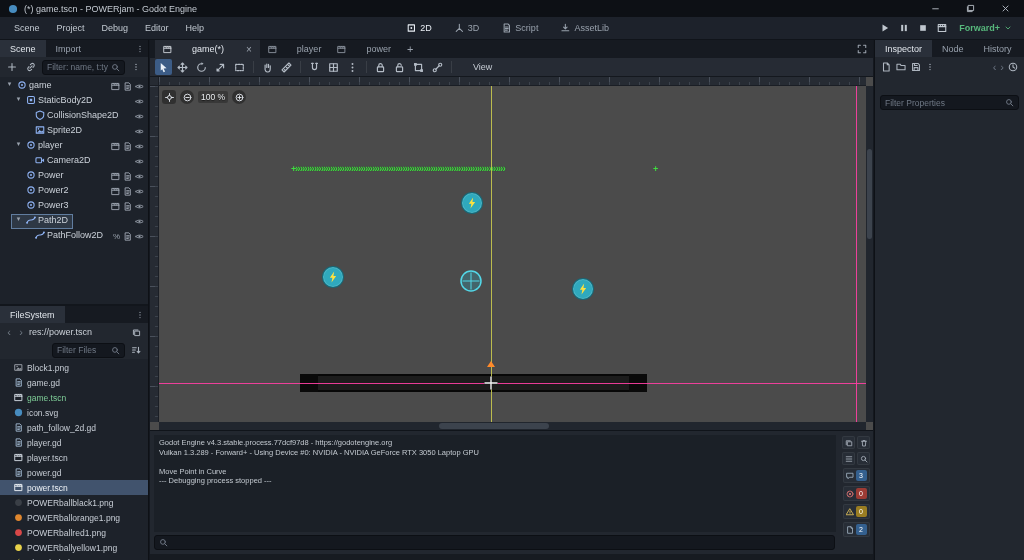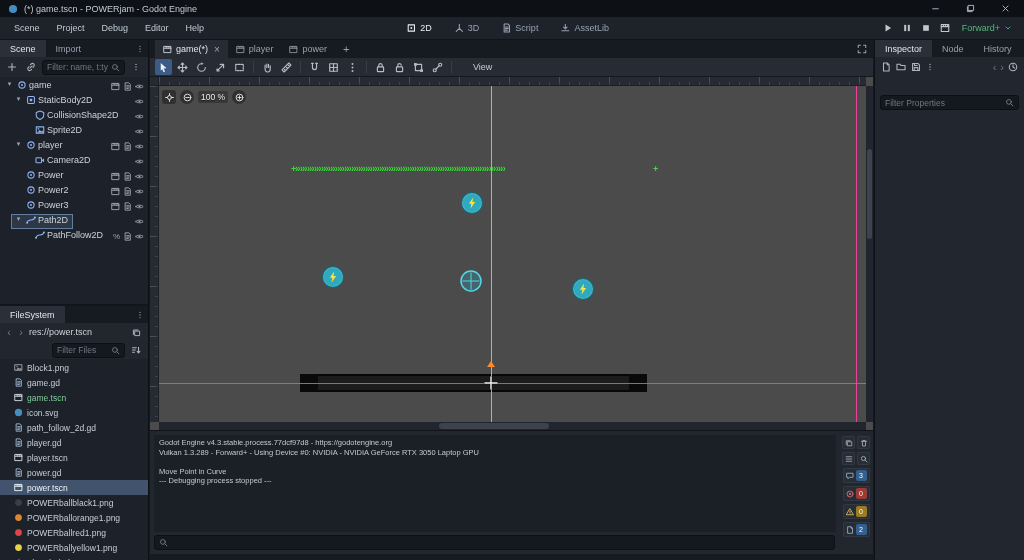--- a/index.html
+++ b/index.html
@@ -16,21 +16,21 @@
   
   .menubar{position:absolute;top:17px;left:0;right:0;height:23px;background:#1d222b;border-bottom:1px solid #10141a;display:flex;align-items:center;}
   .menus{display:flex;gap:1px;padding-left:6px;}
   .menu-item{padding:3px 8px;color:#c2c9d1;border-radius:3px;}
   .workspaces{position:absolute;left:50%;transform:translateX(-52%);display:flex;gap:6px;align-items:center;}
   .ws{display:flex;align-items:center;gap:4px;padding:3px 8px;color:#99a2ad;}
   .ws.active{color:#e9eef4;}
   .runbar{margin-left:auto;display:flex;align-items:center;gap:12px;padding-right:12px;}
   .run-btn{color:#c0c7cf;display:flex;}
   .run-btn .ic{width:10px;height:10px;}
-  .renderer{display:flex;align-items:center;gap:4px;font-size:9px;}
+  .renderer{display:flex;align-items:center;gap:4px;font-size:9px;font-weight:bold;}
   
   .dock-tabbar{height:17px;background:#161a21;display:flex;align-items:stretch;}
   .dock-tab{padding:0 10px;display:flex;align-items:center;color:#97a0ac;}
   .dock-tab.active{background:#2a303a;color:#e0e5eb;}
   .dock-menu{margin-left:auto;display:flex;align-items:center;padding:0 4px;color:#8a929d;}
   .filter-box{flex:1;display:flex;align-items:center;gap:3px;background:#14181f;border:1px solid #0c0f14;border-radius:3px;height:15px;padding:0 4px;color:#6f7885;min-width:0;}
   .filter-box input{flex:1;min-width:0;background:none;border:none;outline:none;color:#b6bdc6;font-size:8.5px;}
   .filter-box input::placeholder{color:#6f7885;}
   .filter-box .ic{width:9px;height:9px;}
   .tbtn{width:16px;height:15px;display:flex;align-items:center;justify-content:center;color:#aeb6c0;flex:none;}
@@ -55,21 +55,21 @@
   .fs-filter{height:18px;display:flex;align-items:center;gap:3px;padding:0 4px;margin-left:48px;}
   .fs-list{flex:1;background:#1d222a;overflow:hidden;padding-top:1px;}
   .file-row{height:15px;display:flex;align-items:center;gap:4px;padding-left:14px;color:#c7cdd5;}
   .file-row.sel{background:#41536d;color:#eef2f6;}
   .fic{display:flex;}
   .fic .ic{width:9px;height:9px;}
   .fname{white-space:nowrap;font-size:8.5px;}
   
   .center{position:absolute;top:40px;left:150px;width:723px;bottom:0;display:flex;flex-direction:column;background:#22272f;}
   .scene-tabbar{height:18px;background:#161a21;display:flex;align-items:stretch;padding-left:5px;}
-  .scene-tab{display:flex;align-items:center;gap:4px;padding:0 8px;color:#99a2ad;}
+  .scene-tab{display:flex;align-items:center;gap:20px;padding:0 8px;color:#99a2ad;}
   .scene-tab.active{background:#262b34;color:#e2e7ed;}
   .scene-tab .tabic{width:9px;height:9px;opacity:.85;}
   .tab-close{color:#9aa2ad;font-size:10px;margin-left:2px;}
   .tab-plus{display:flex;align-items:center;padding:0 8px;color:#9aa2ad;font-size:11px;}
   .tab-expand{margin-left:auto;display:flex;align-items:center;padding:0 6px;color:#9aa2ad;}
   .canvas-toolbar{height:19px;display:flex;align-items:center;gap:2px;padding:0 5px;background:#262b34;border-bottom:1px solid #14181e;}
   .ct-btn{width:17px;height:16px;display:flex;align-items:center;justify-content:center;color:#b4bcc6;border-radius:2px;}
   .ct-btn.active{background:#3c5c86;color:#eaf1f9;}
   .ct-sep{width:1px;height:12px;background:rgba(255,255,255,.09);margin:0 3px;}
   .view-btn{display:flex;align-items:center;padding:2px 8px;margin-left:8px;color:#c6ccd4;}

